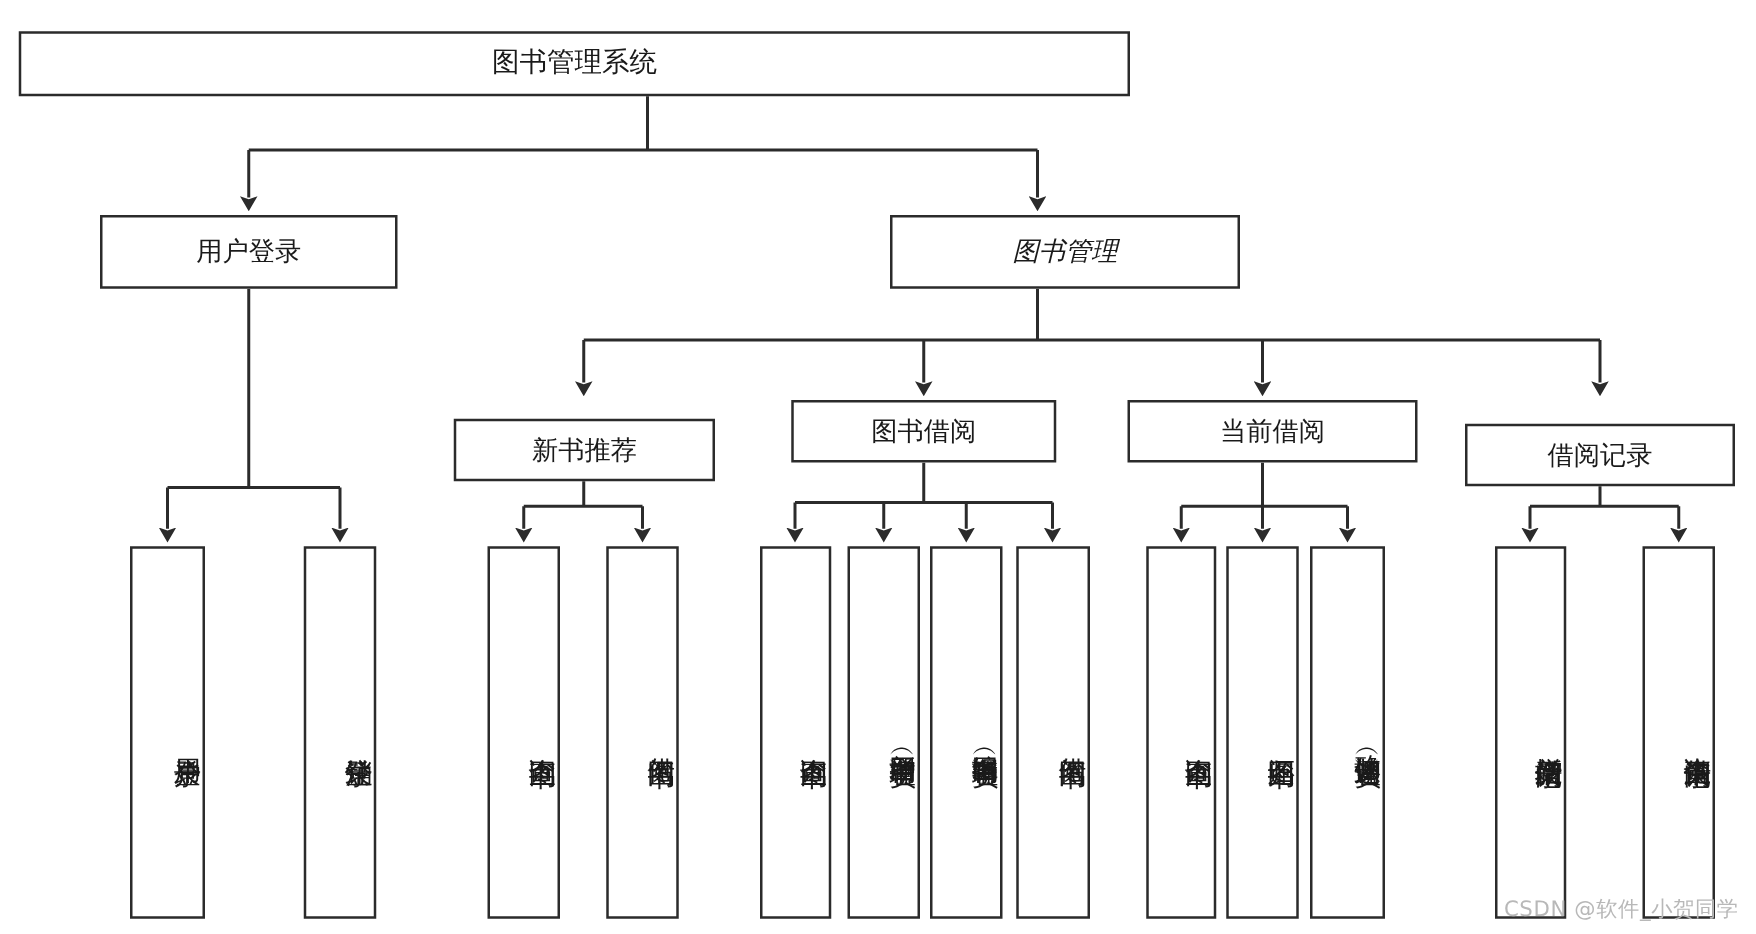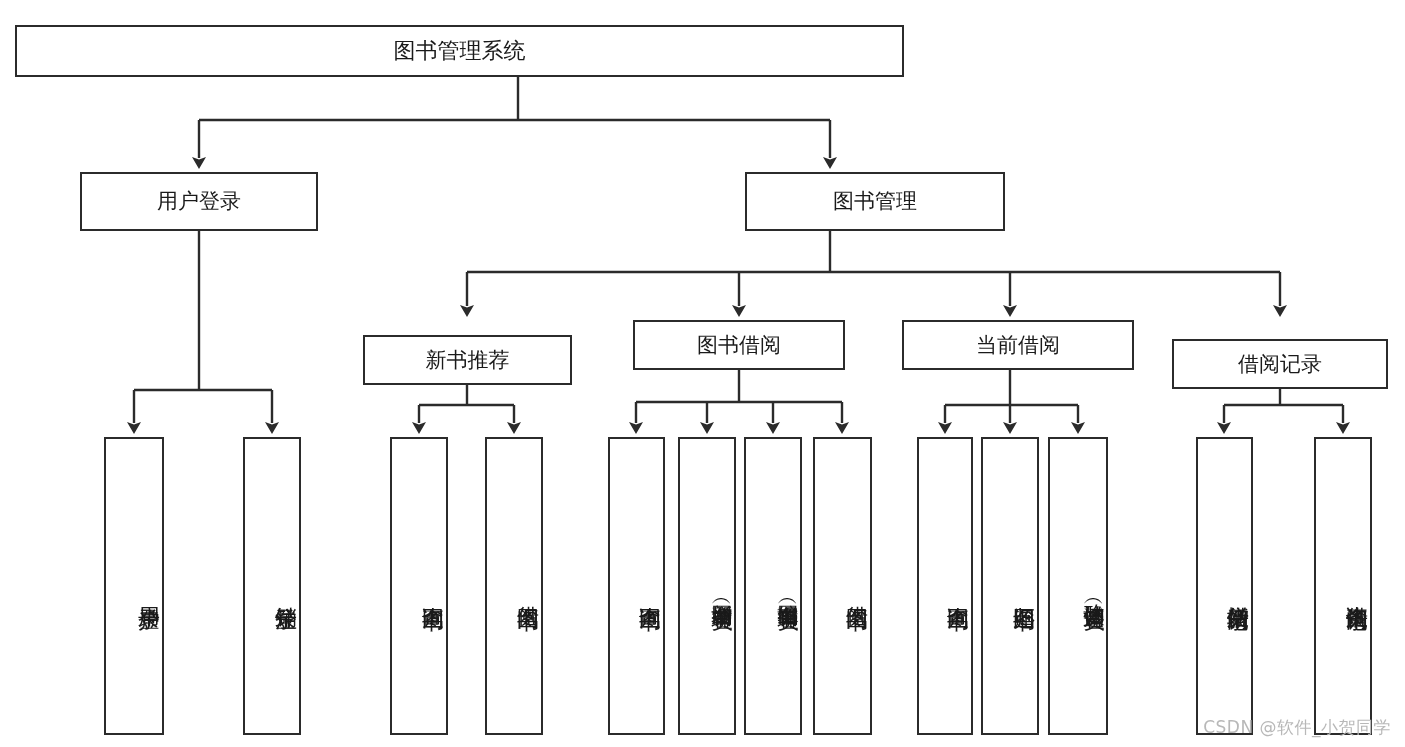--- a/index.html
+++ b/index.html
@@ -112,21 +112,21 @@
       </g>
   </svg>
 
   <div id="nodes">
       <div class="node horiz root" style="left: 15px; top: 5px; width: 889px; height: 52px; margin-top: 20px;">
         <span>图书管理系统</span>
       </div>
       <div class="node horiz" style="left: 80px; top: 172px; width: 238px; height: 59px;">
         <span>用户登录</span>
       </div>
-      <div class="node horiz" style="left: 745px; top: 172px; width: 260px; height: 59px;">
+      <div class="node horiz" style="left: 712px; top: 172px; width: 280px; height: 59px; font-style: italic;">
         <span>图书管理</span>
       </div>
       <div class="node horiz" style="left: 363px; top: 335px; width: 209px; height: 50px;">
         <span>新书推荐</span>
       </div>
       <div class="node horiz" style="left: 633px; top: 320px; width: 212px; height: 50px;">
         <span>图书借阅</span>
       </div>
       <div class="node horiz" style="left: 902px; top: 320px; width: 232px; height: 50px;">
         <span>当前借阅</span>

